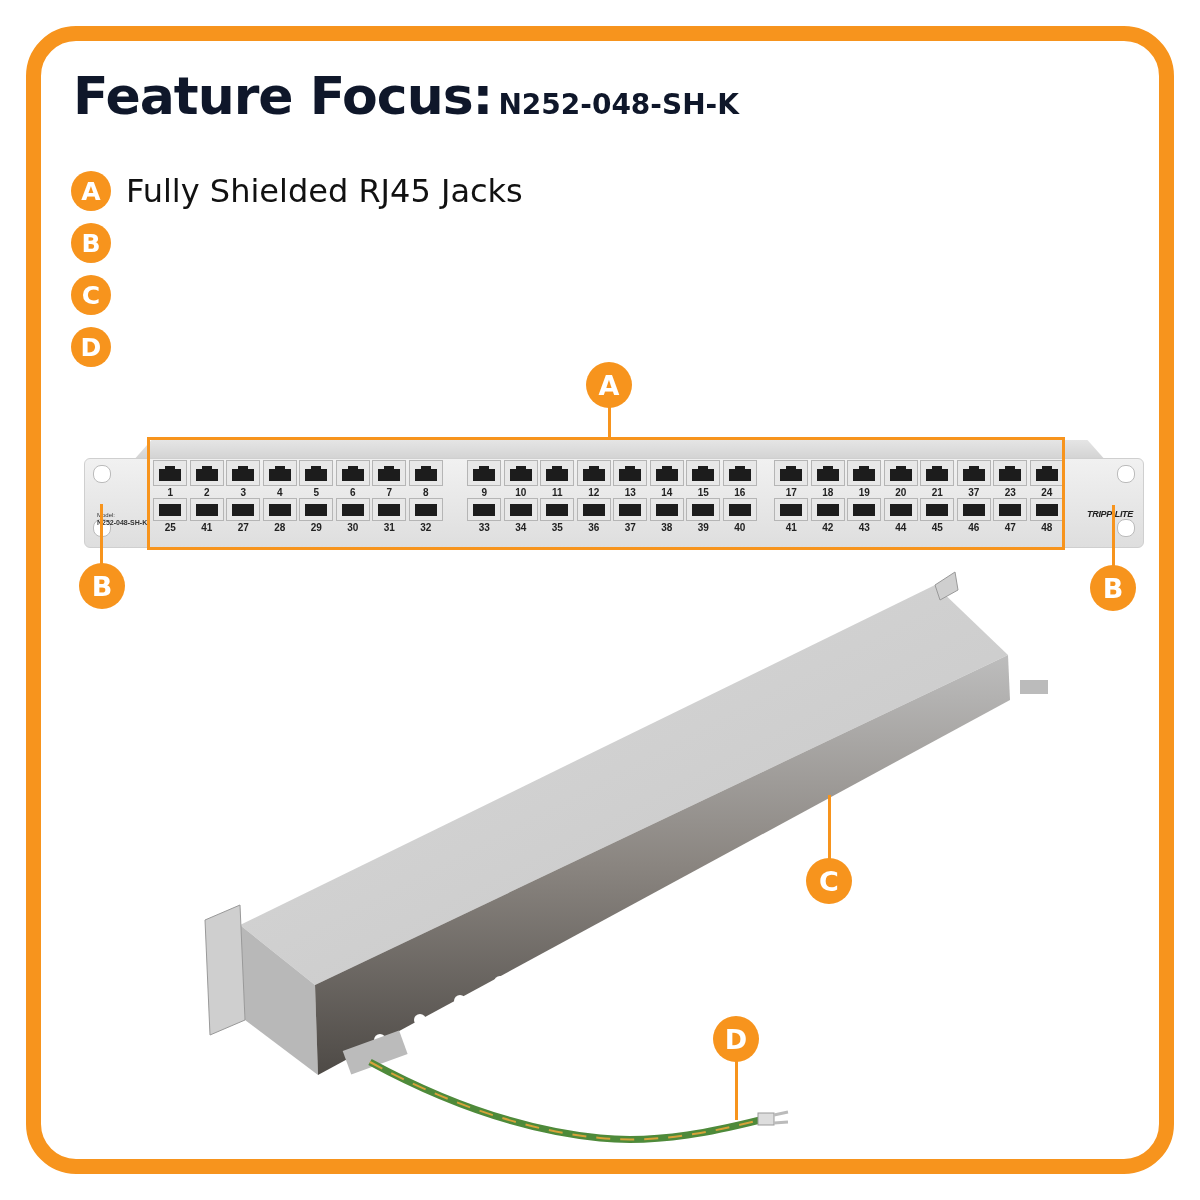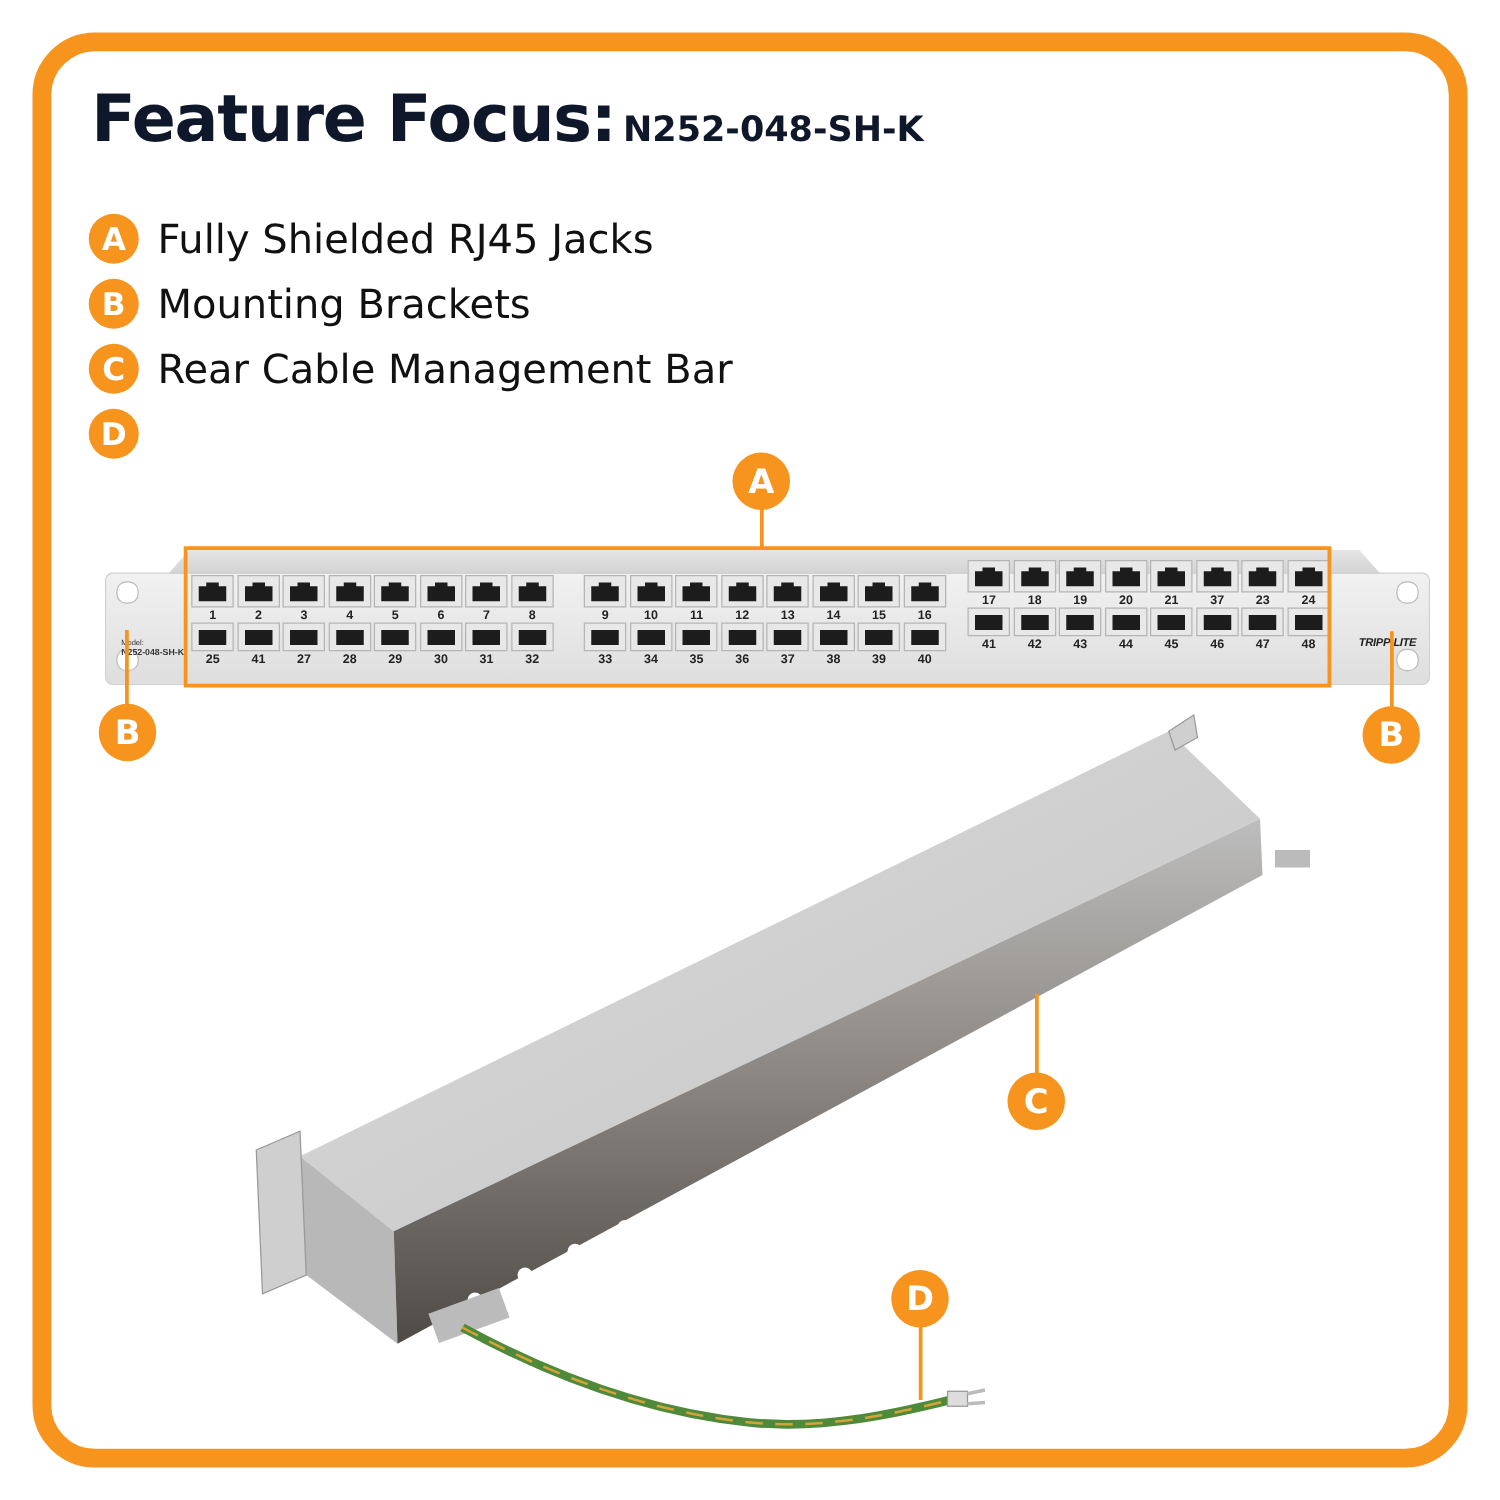--- a/index.html
+++ b/index.html
@@ -44,25 +44,23 @@
   <span class="main">Feature Focus:</span><span class="model">N252-048-SH-K</span>
 </div>
 
 <div class="legend">
   <div class="legend-item">
     <div class="badge">A</div>
     <span class="legend-label">Fully Shielded RJ45 Jacks</span>
   </div>
   <div class="legend-item">
     <div class="badge">B</div>
-    <span class="legend-label">Mounting Brackets</span>
   </div>
   <div class="legend-item">
     <div class="badge">C</div>
-    <span class="legend-label">Rear Cable Management Bar</span>
   </div>
   <div class="legend-item">
     <div class="badge">D</div>
   </div>
 </div>
 
 <div class="panel">
   <div class="panel-top"></div>
   <div class="panel-face">
     <div class="ear-hole" style="left:8px;top:6px;"></div>
@@ -203,21 +201,21 @@
     <div class="port">
         <div class="jack"></div>
         <span class="pnum">39</span>
       </div>
     <div class="port">
         <div class="jack"></div>
         <span class="pnum">40</span>
       </div>
   </div>
 
-  <div class="port-group" style="left:689px;top:8px;">
+  <div class="port-group" style="left:689px;top:20px;">
     <div class="port">
         <div class="jack"></div>
         <span class="pnum">17</span>
       </div>
     <div class="port">
         <div class="jack"></div>
         <span class="pnum">18</span>
       </div>
     <div class="port">
         <div class="jack"></div>

